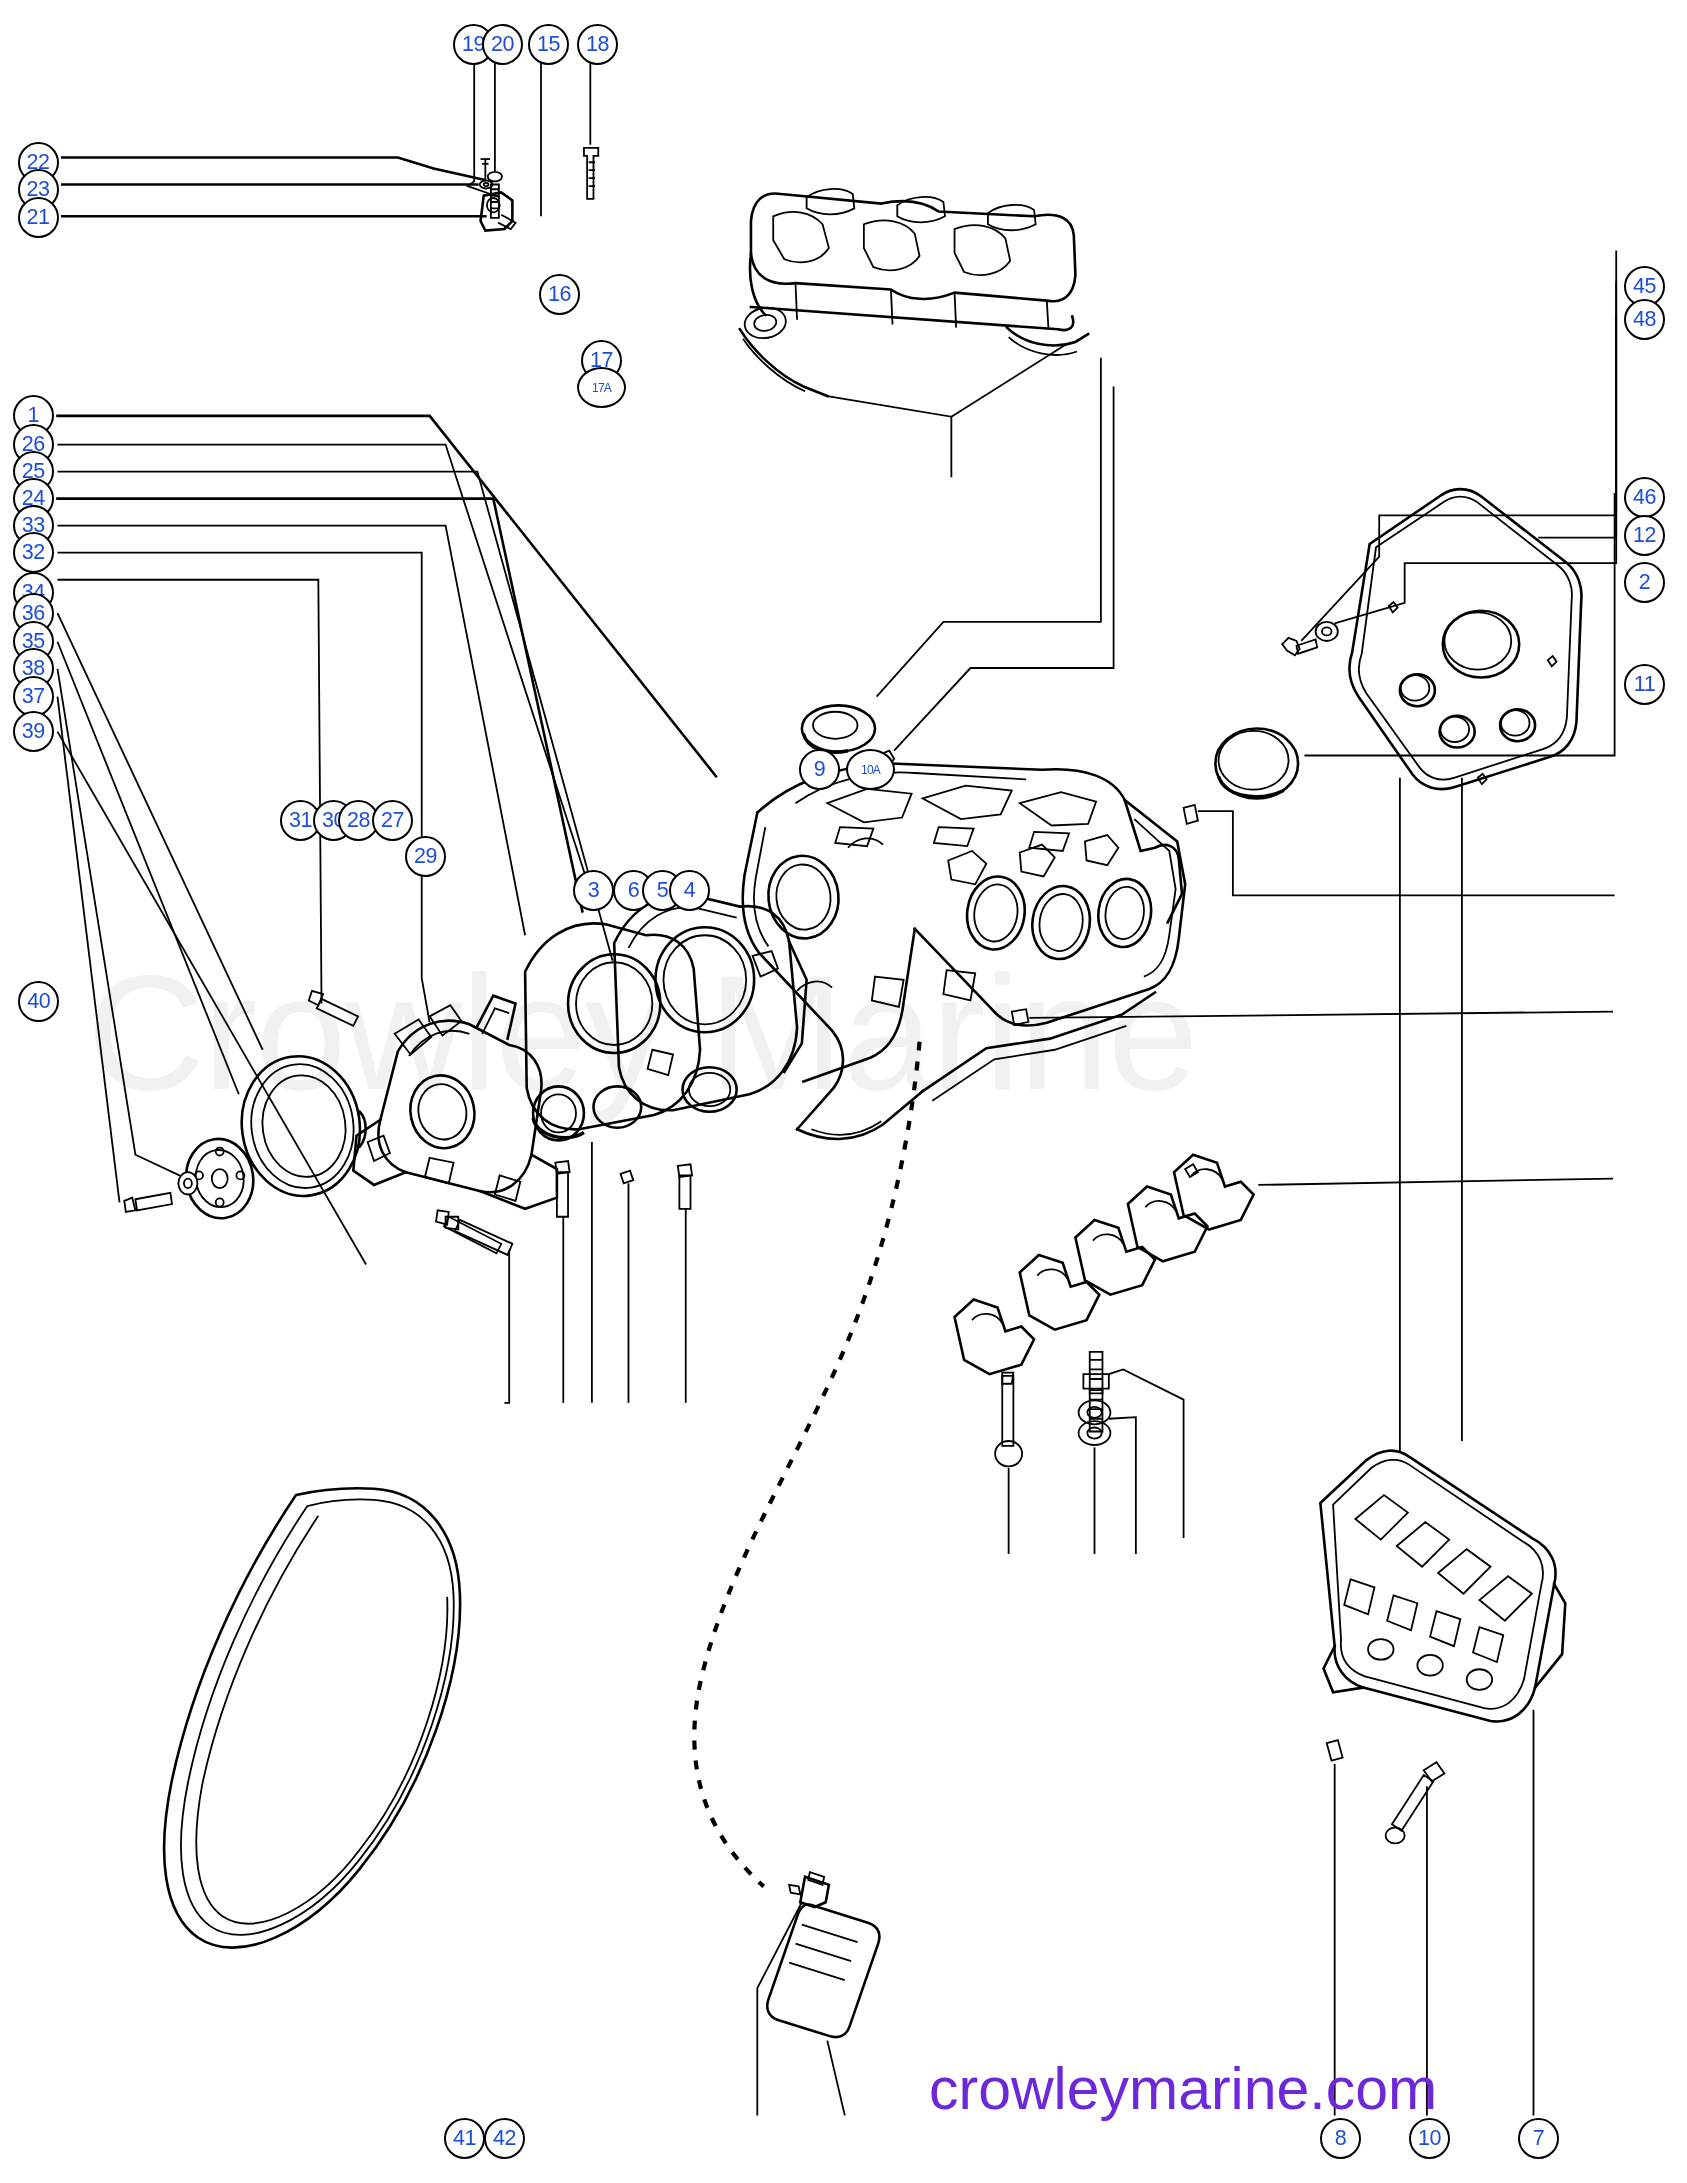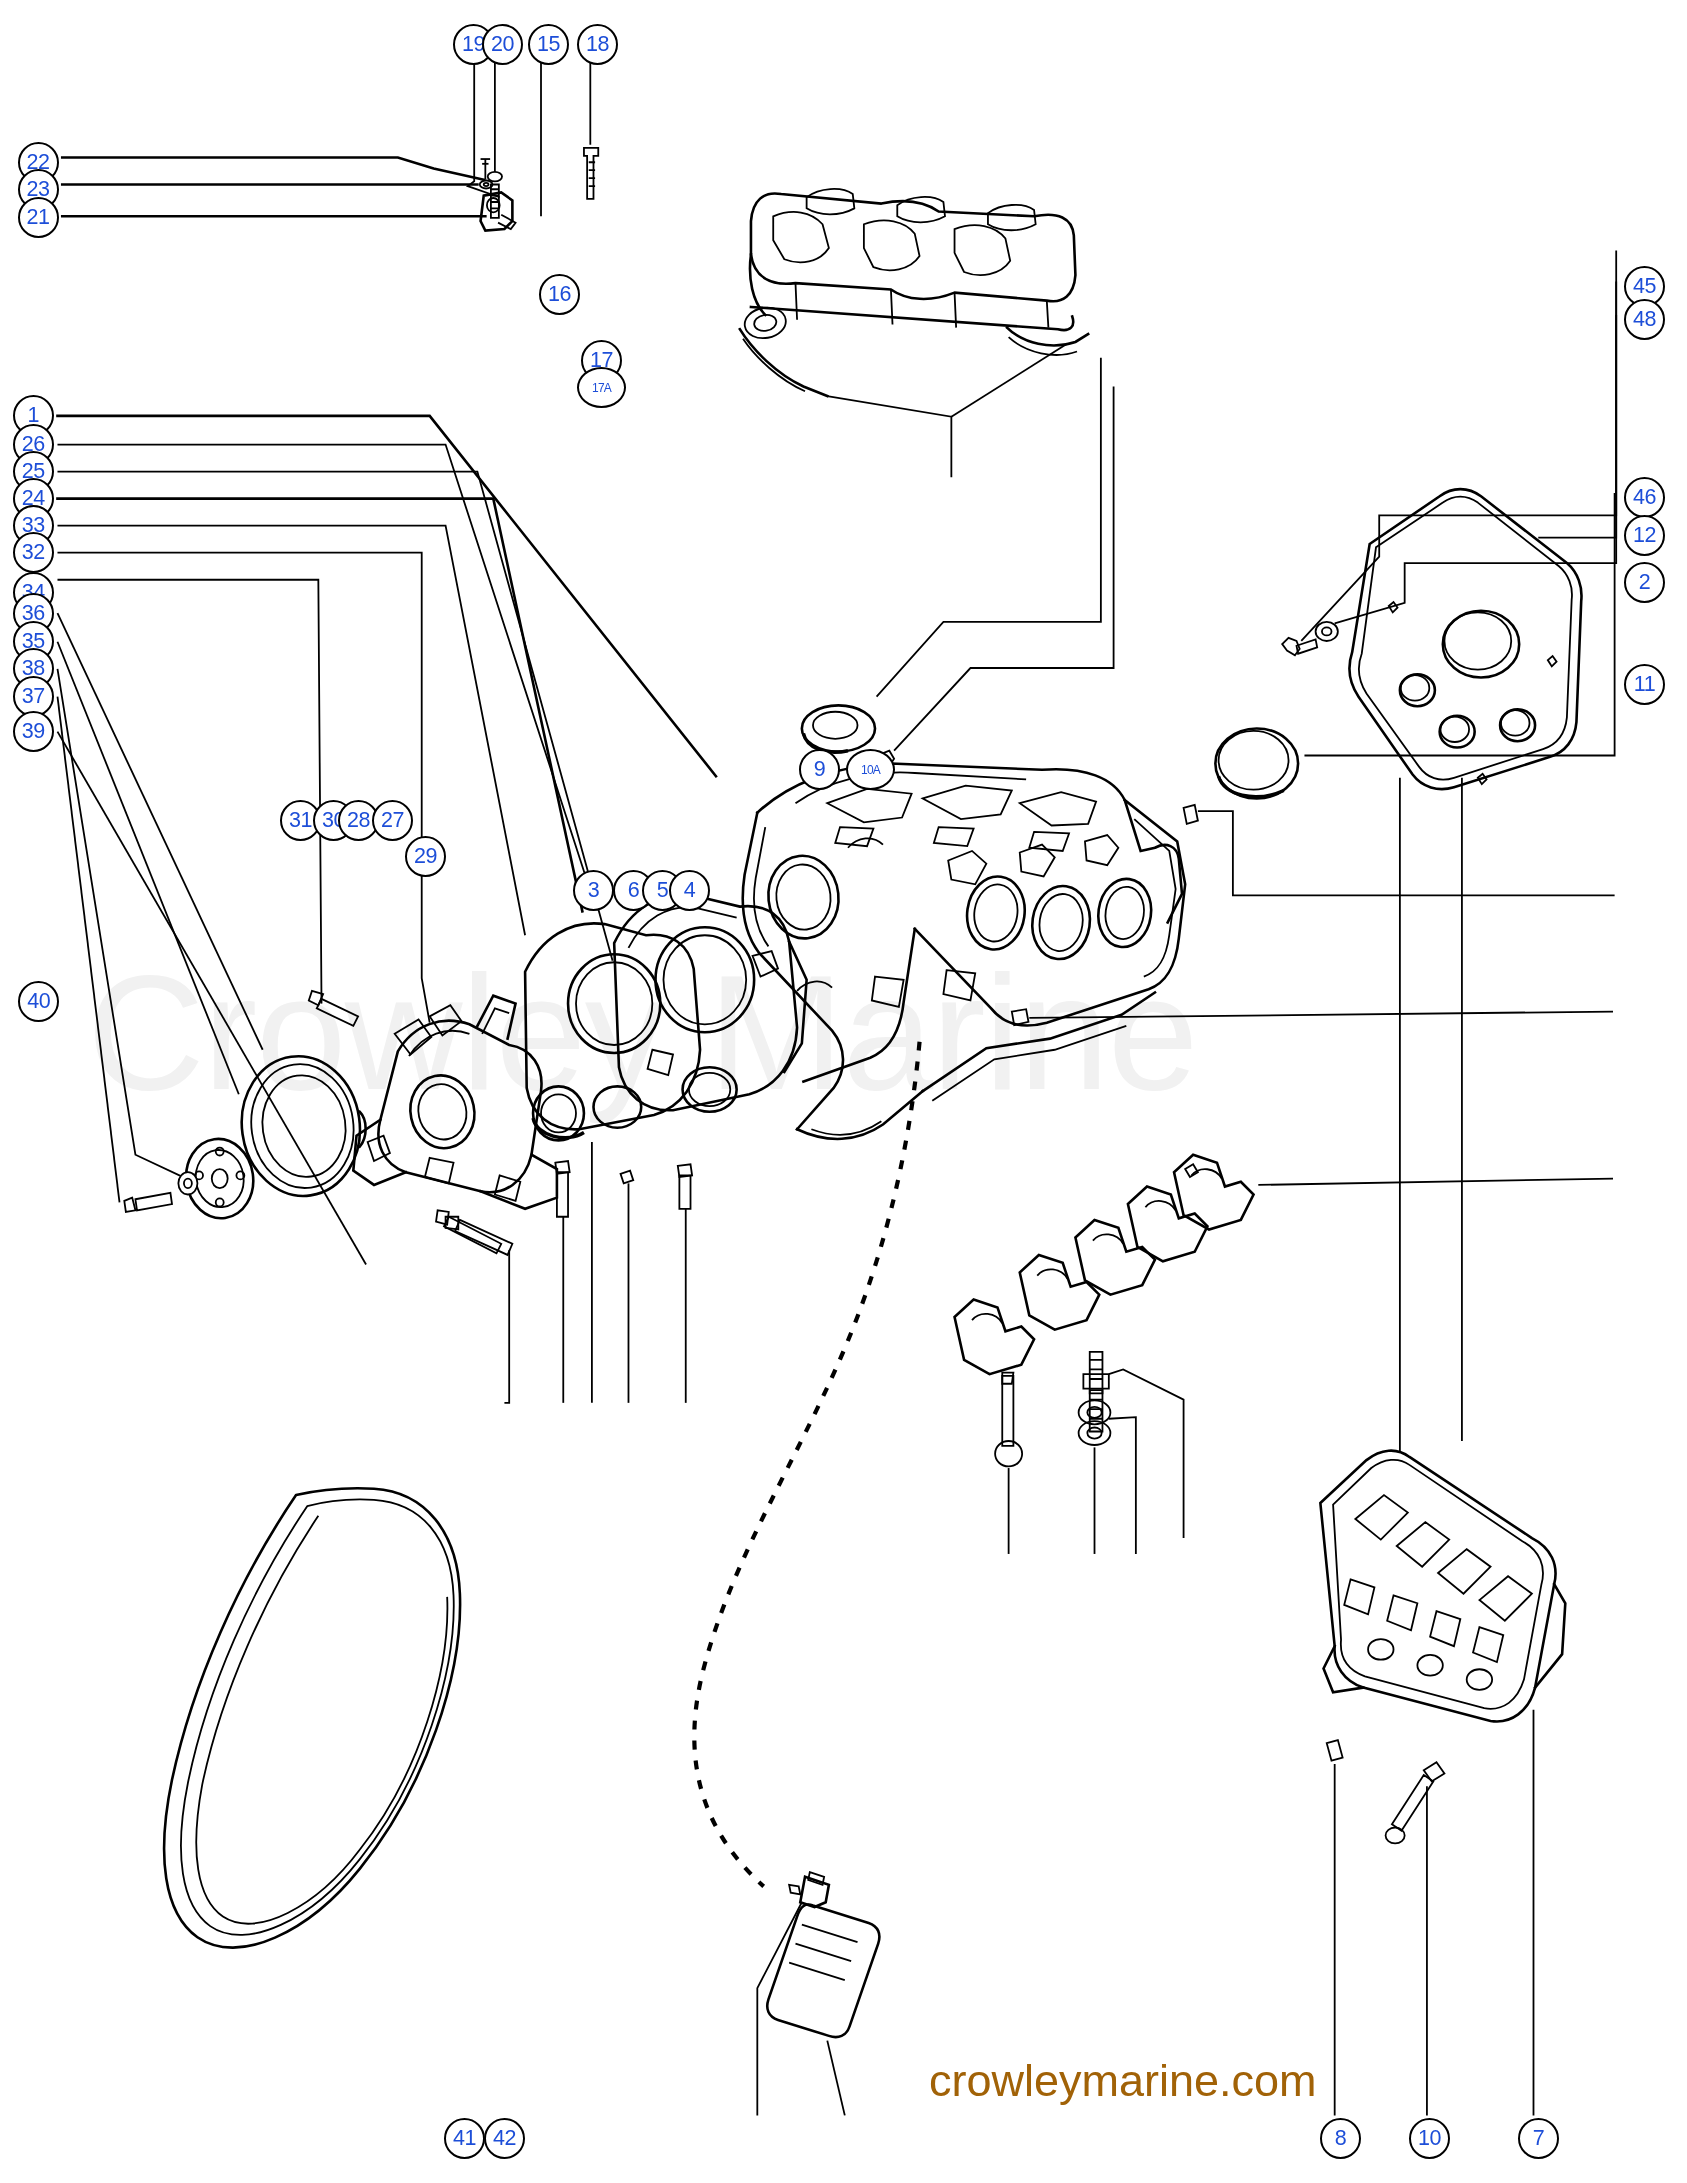--- a/index.html
+++ b/index.html
@@ -19,23 +19,23 @@
     font-weight:400;
     color:#f1f1f1;
     letter-spacing:-1.6px;
     white-space:nowrap;
     user-select:none;
     z-index:1;
   }
   .wm-foot{
     position:absolute;
     font-family:"Liberation Sans", sans-serif;
-    font-size:45px;
+    font-size:59px;
     font-weight:400;
-    color:#a16207;
+    color:#6d28d9;
     white-space:nowrap;
     z-index:6;
   }
 
   
   .art{position:absolute;left:0;top:0;width:1688px;height:2183px;z-index:3;}
   .art path,.art line,.art polyline,.art polygon,.art circle,.art ellipse,.art rect{
      vector-effect:non-scaling-stroke;
   }
   .ln{stroke:#000;stroke-width:2.6;fill:none;stroke-linecap:square;}

